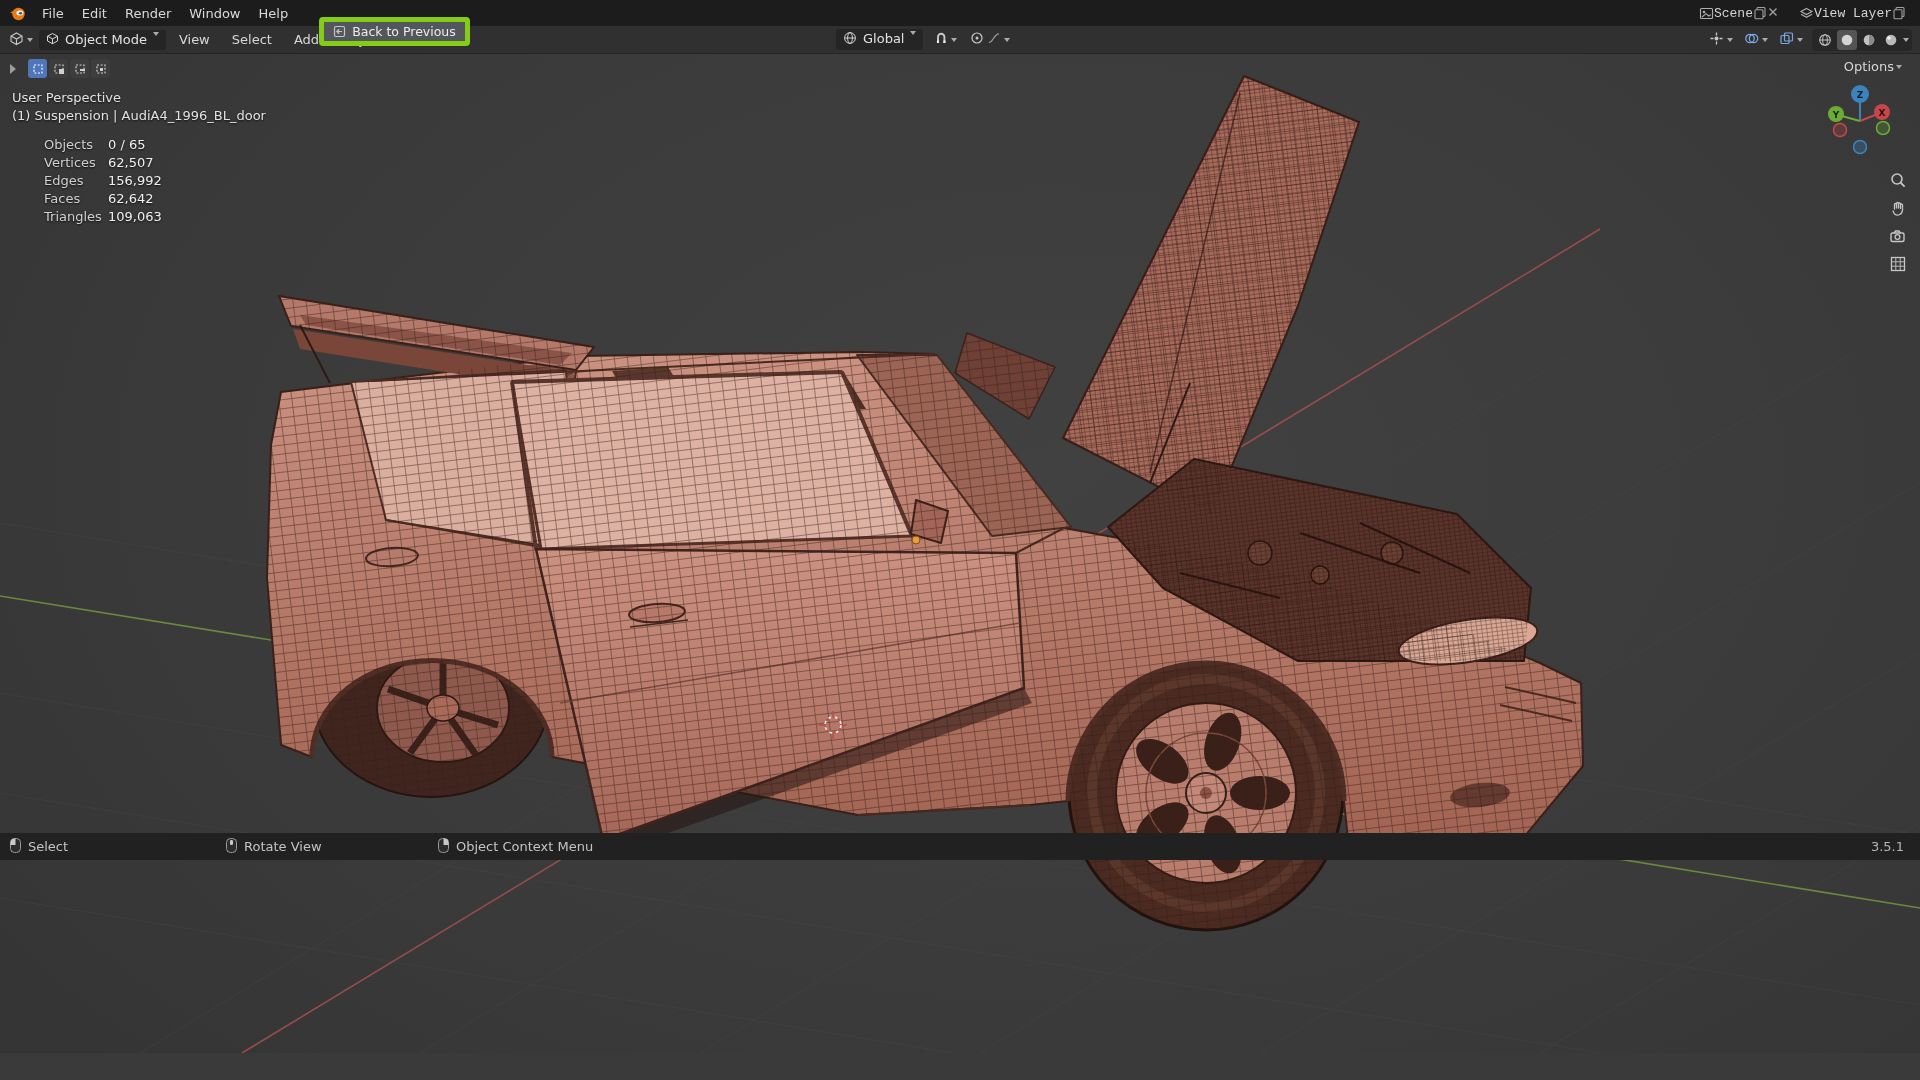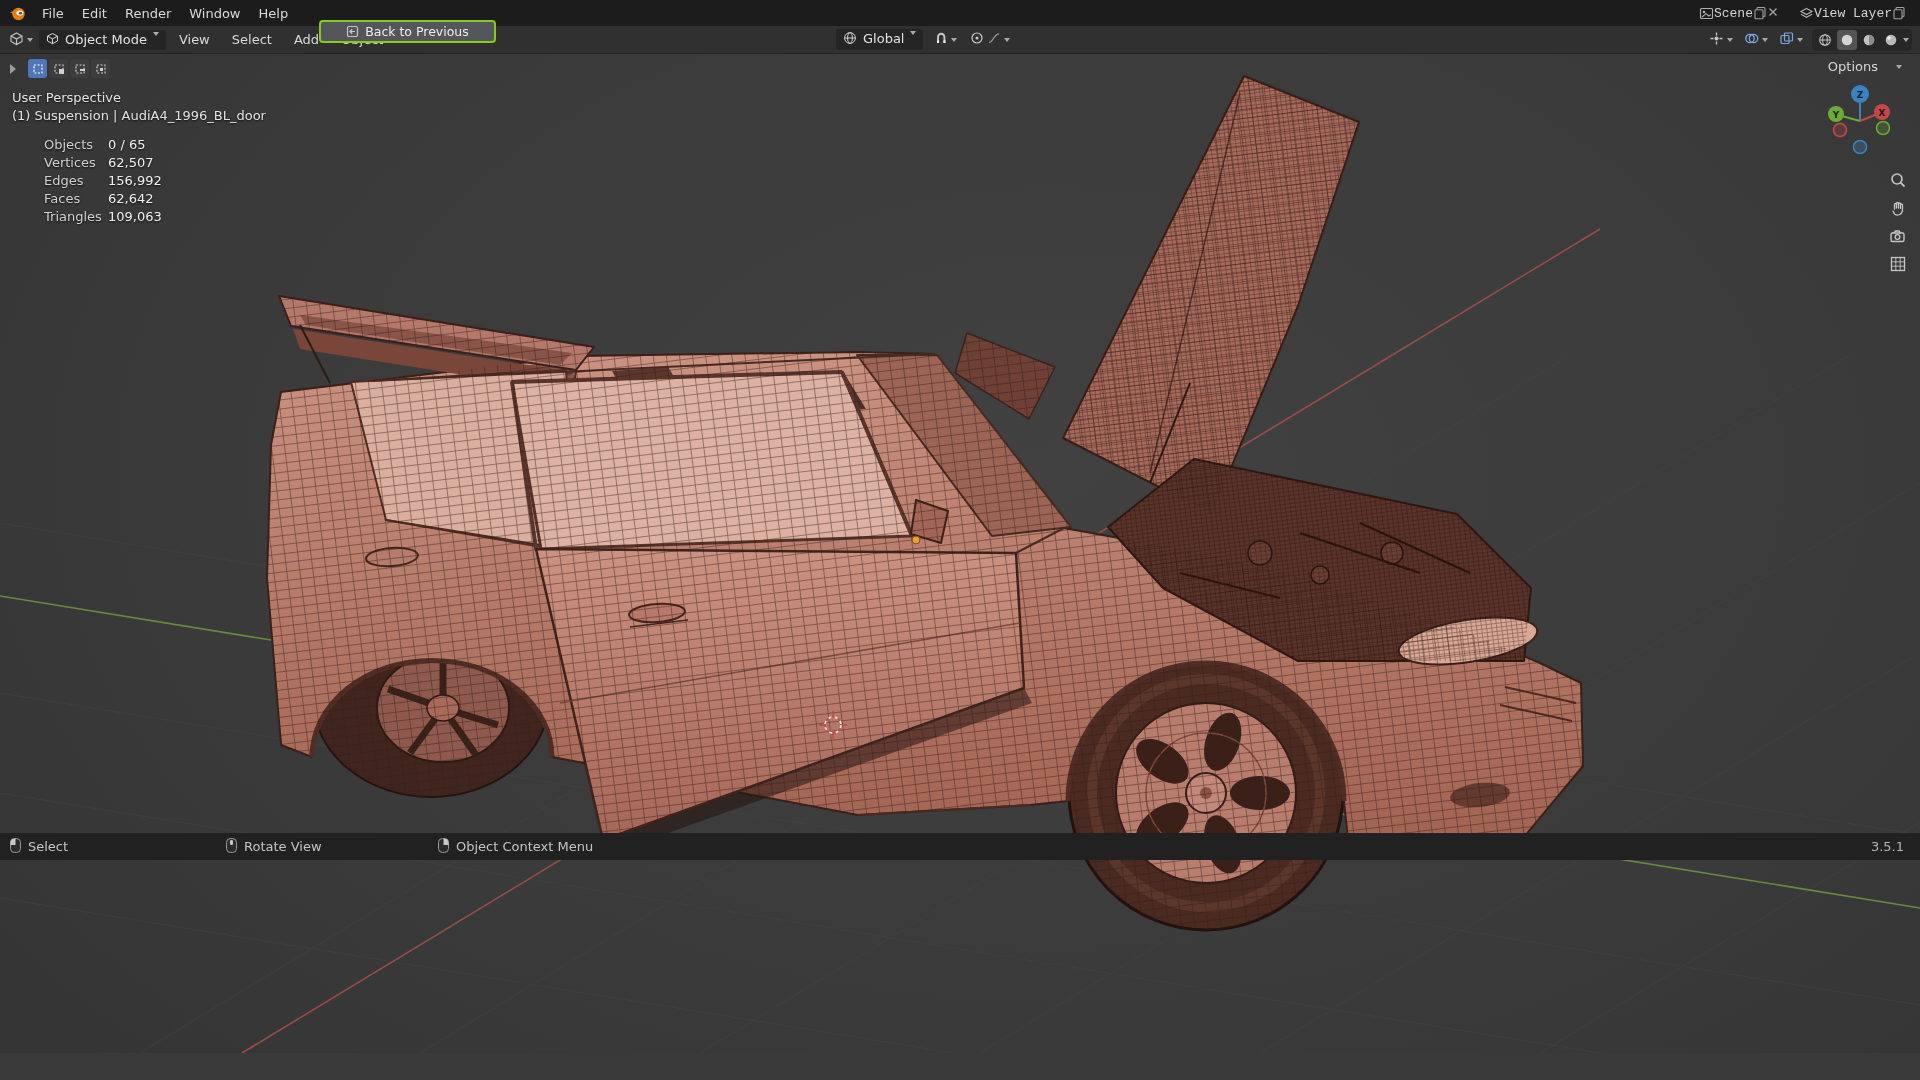--- a/index.html
+++ b/index.html
@@ -5,22 +5,22 @@
   html,body{margin:0;padding:0;width:1920px;height:1080px;overflow:hidden;
     font-family:"DejaVu Sans","Liberation Sans",sans-serif;background:#3a3a3a;}
   .app{position:relative;width:1920px;height:860px;}
 
   
   .topbar{position:absolute;left:0;top:0;width:100%;height:26px;background:#1c1c1c;
     display:flex;align-items:center;font-size:13px;color:#d9d9d9;z-index:10;}
   .logo{padding:0 7px 0 9px;display:flex;align-items:center;}
   .menu{padding:0 9px;height:100%;display:flex;align-items:center;cursor:default;}
   .back-btn{margin-left:22px;display:flex;align-items:center;gap:6px;background:#53575c;
-    border:2px solid #84cc16;border-radius:4px;color:#ececec;font-size:12.5px;
-    padding:2px 25px;font-family:inherit;margin-top:36px;}
+    border:5px solid #84cc16;border-radius:4px;color:#ececec;font-size:12.5px;
+    padding:2px 9px;font-family:inherit;margin-top:36px;}
   .topbar-right{margin-left:auto;display:flex;align-items:center;padding-right:14px;gap:6px;}
   .tb-group{display:flex;align-items:flex-start;margin-left:14px;font-family:Liberation Mono, monospace;}
   .tb-icon{display:flex;align-items:center;opacity:.85;}
   .tb-label{color:#d4d4d4;}
 
   
   .header{position:absolute;top:26px;left:0;width:100%;height:27px;background:#303030;
     box-shadow:0 1px 0 #242424;display:flex;align-items:center;font-size:13px;color:#d8d8d8;z-index:9;}
   .hdr-left{display:flex;align-items:center;gap:4px;padding-left:7px;}
   .pill{display:flex;gap:6px;background:#252525;border-radius:3px;
@@ -38,21 +38,21 @@
   
   .viewport{position:absolute;top:53px;left:0;width:1920px;height:1000px;
     background:radial-gradient(1300px 850px at 55% 42%,#414141 0%,#3b3b3b 60%,#353535 100%);overflow:hidden;}
   .scene-svg{position:absolute;left:0;top:0;}
   .vp-toolrow{position:absolute;top:6px;left:10px;display:flex;align-items:center;gap:12px;z-index:3;}
   .tool-arrow{width:0;height:0;border-top:5px solid transparent;border-bottom:5px solid transparent;
     border-left:6px solid #9c9c9c;}
   .tool-toggle-group{display:flex;gap:2px;}
   .tt{width:19px;height:19px;border-radius:3px;background:#3d3d3d;display:flex;align-items:center;justify-content:center;}
   .tt.active{background:#4f76b8;}
-  .options-btn{position:absolute;top:5px;right:12px;display:flex;align-items:center;gap:18px;
+  .options-btn{position:absolute;top:5px;right:12px;display:flex;align-items:center;gap:2px;
     background:none;border:none;color:#d6d6d6;font-size:13px;font-family:inherit;z-index:3;}
   .vp-text{position:absolute;left:12px;top:36px;color:#e2e2e2;font-size:13px;line-height:18px;
     text-shadow:0 1px 2px rgba(0,0,0,.75);z-index:3;}
   .stats{margin-top:11px;}
   .stat-row{line-height:18px;margin-left:32px;}
   .stat-label{display:inline-block;width:64px;color:#d0d0d0;}
   .stat-value{color:#f0f0f0;}
   .nav-gizmo{position:absolute;top:28px;right:20px;z-index:3;}
   .vp-sidetools{position:absolute;top:118px;right:13px;display:flex;flex-direction:column;gap:10px;
     align-items:center;z-index:3;}

